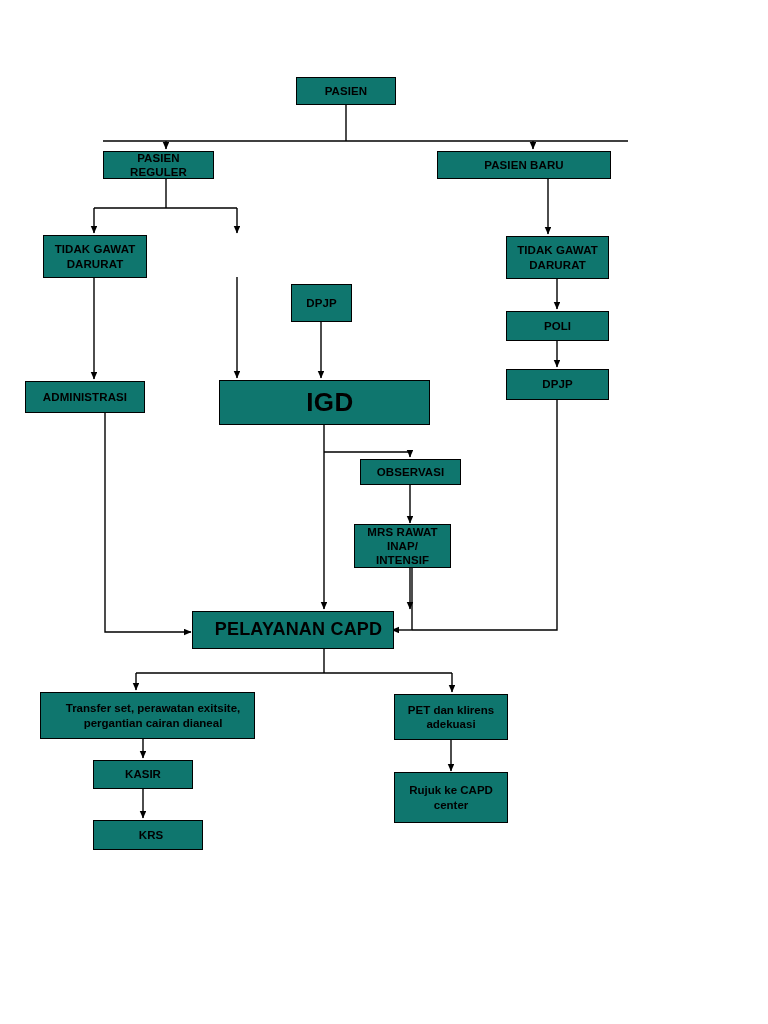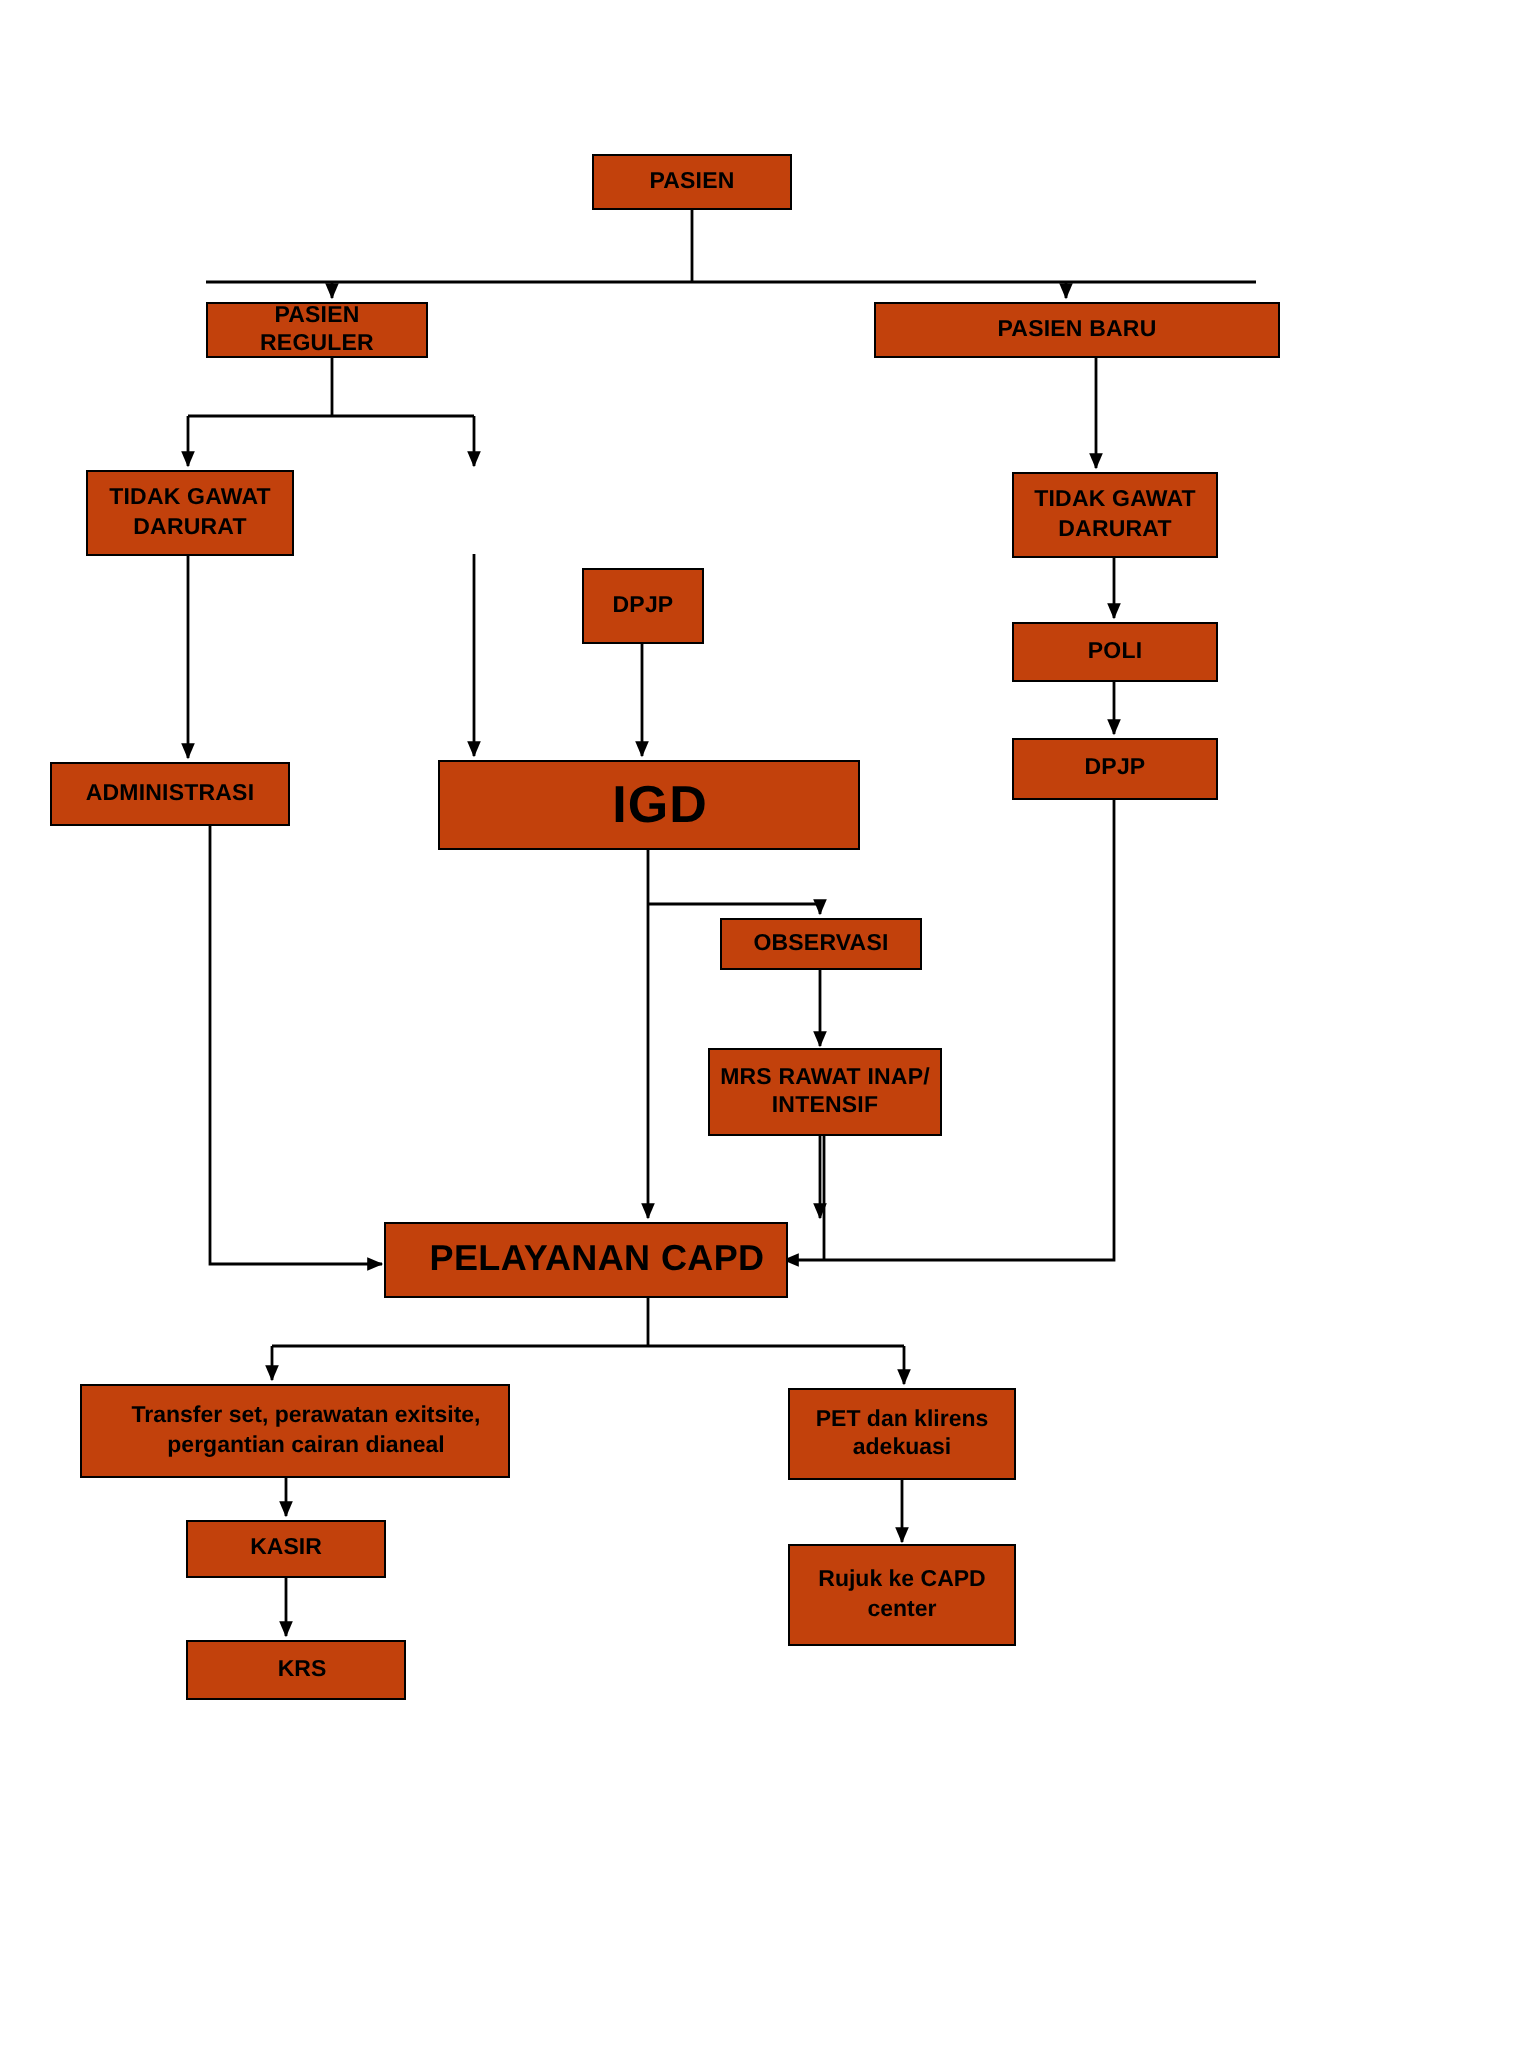--- a/index.html
+++ b/index.html
@@ -24,21 +24,21 @@
     left: 0;
     top: 0;
     width: 768px;
     height: 1024px;
     pointer-events: none;
   }
   .node {
     position: absolute;
     box-sizing: border-box;
     border: 1.3px solid #000000;
-    background: #c2410c;
+    background: #0f766e;
     display: flex;
     align-items: center;
     justify-content: center;
     text-align: center;
     line-height: 1.22;
     padding: 2px 4px;
   }
   .t-sm   { font-size: 11.5px; font-weight: 700; letter-spacing: .1px; }
   .t-igd  { font-size: 26px; font-weight: 700; letter-spacing: .5px; }
   .t-capd { font-size: 18px; font-weight: 700; letter-spacing: .2px; }
@@ -114,21 +114,21 @@
   </svg>
 
   <div class="node t-sm" style="left:296px; top:77px; width:100px; height:28px;">
     <span>PASIEN</span>
   </div>
 
   <div class="node t-sm" style="left:103px; top:151px; width:111px; height:28px;">
     <span>PASIEN REGULER</span>
   </div>
 
-  <div class="node t-sm" style="left:437px; top:151px; width:203px; height:28px;">
+  <div class="node t-sm" style="left:437px; top:151px; width:174px; height:28px;">
     <span>PASIEN BARU</span>
   </div>
 
   <div class="node t-sm" style="left:43px; top:235px; width:104px; height:43px;">
     <span>TIDAK GAWAT DARURAT</span>
   </div>
 
 
   <div class="node t-sm" style="left:291px; top:284px; width:61px; height:38px;">
     <span>DPJP</span>
@@ -151,21 +151,21 @@
   </div>
 
   <div class="node t-igd thick" style="left:219px; top:380px; width:211px; height:45px;">
     <span>IGD</span>
   </div>
 
   <div class="node t-sm" style="left:360px; top:459px; width:101px; height:26px;">
     <span>OBSERVASI</span>
   </div>
 
-  <div class="node t-sm" style="left:354px; top:524px; width:117px; height:44px;">
+  <div class="node t-sm" style="left:354px; top:524px; width:97px; height:44px;">
     <span>MRS RAWAT INAP/ INTENSIF</span>
   </div>
 
 
   <div class="node t-capd thick" style="left:192px; top:611px; width:202px; height:38px;">
     <span>PELAYANAN CAPD</span>
   </div>
 
   <div class="node t-body thick" style="left:40px; top:692px; width:215px; height:47px;">
     <span>Transfer set, perawatan exitsite, pergantian cairan dianeal</span>

